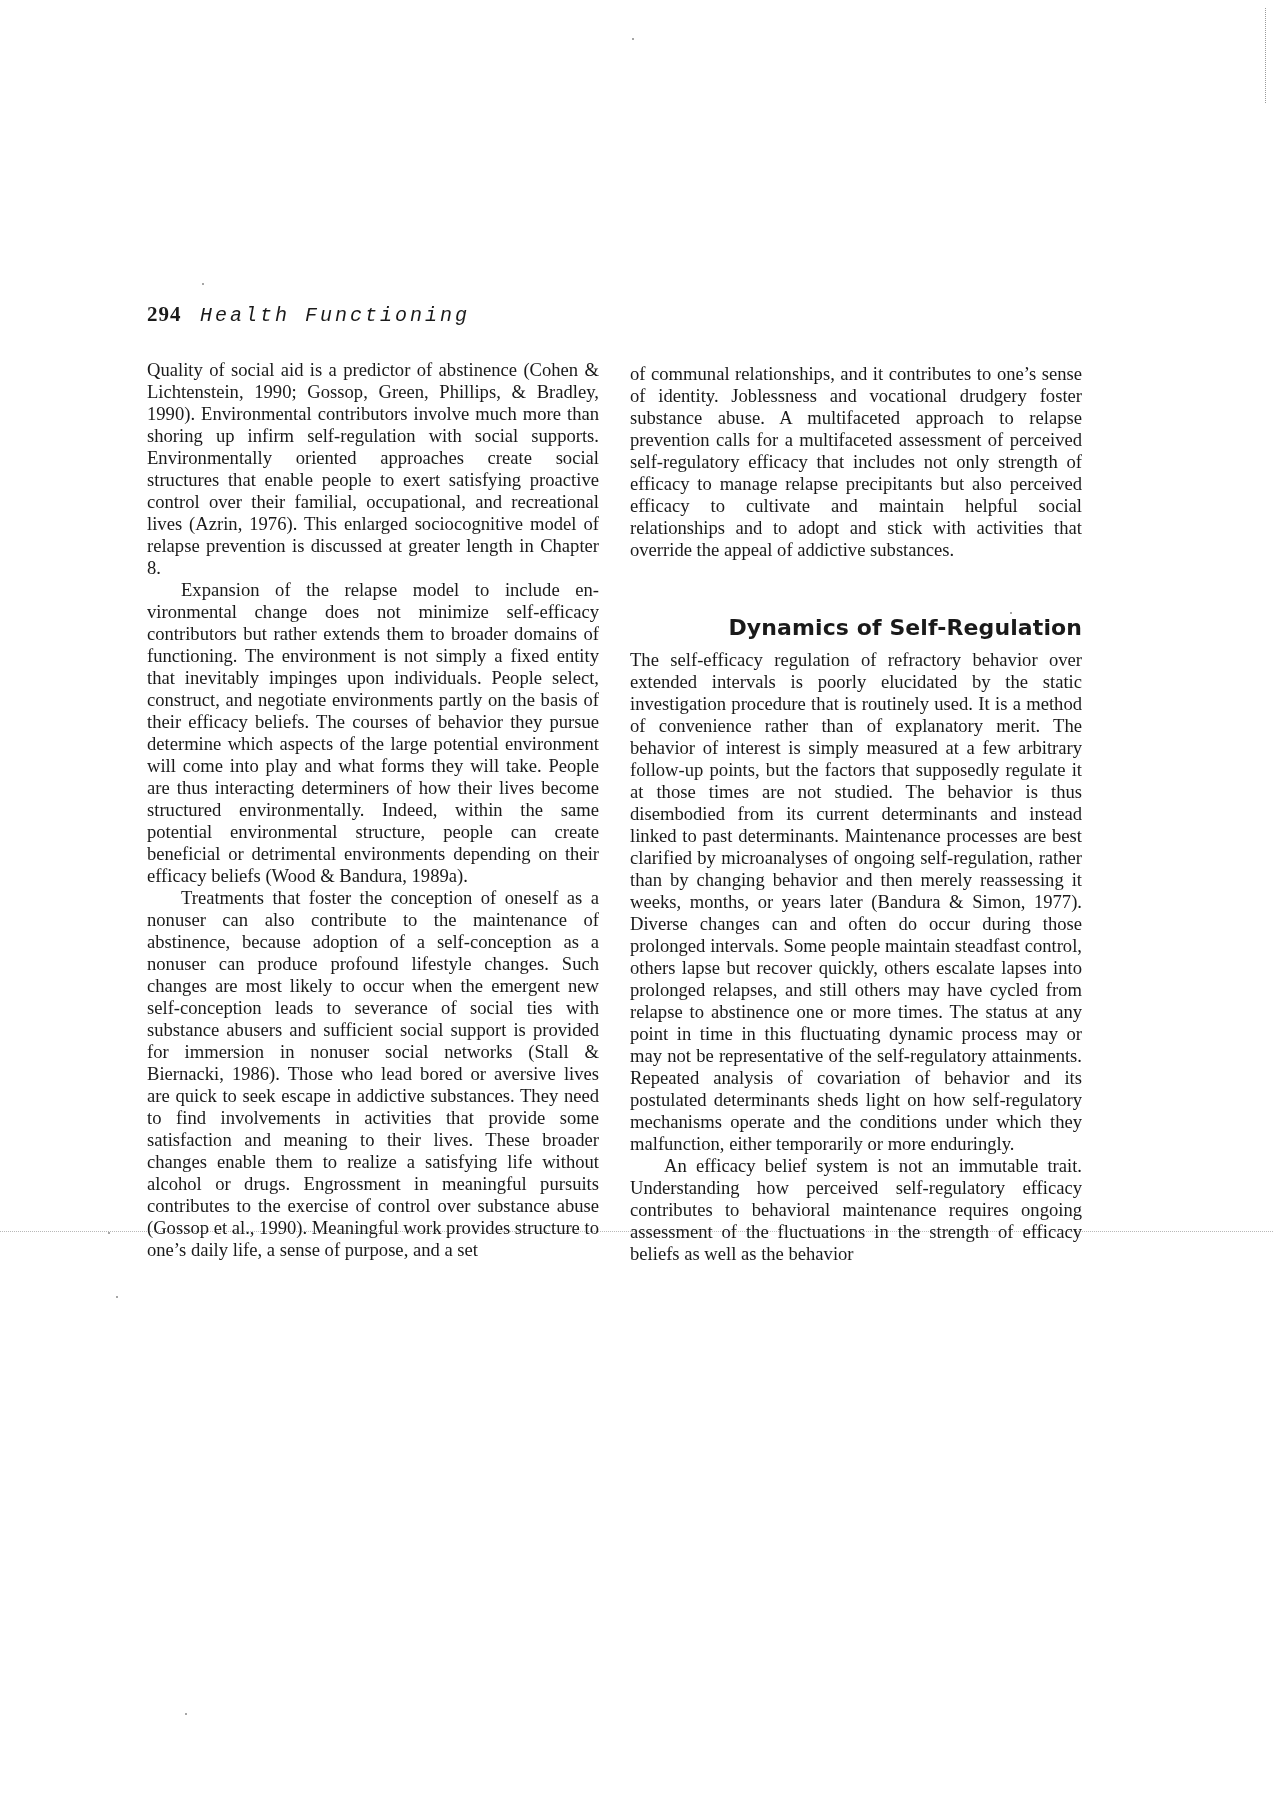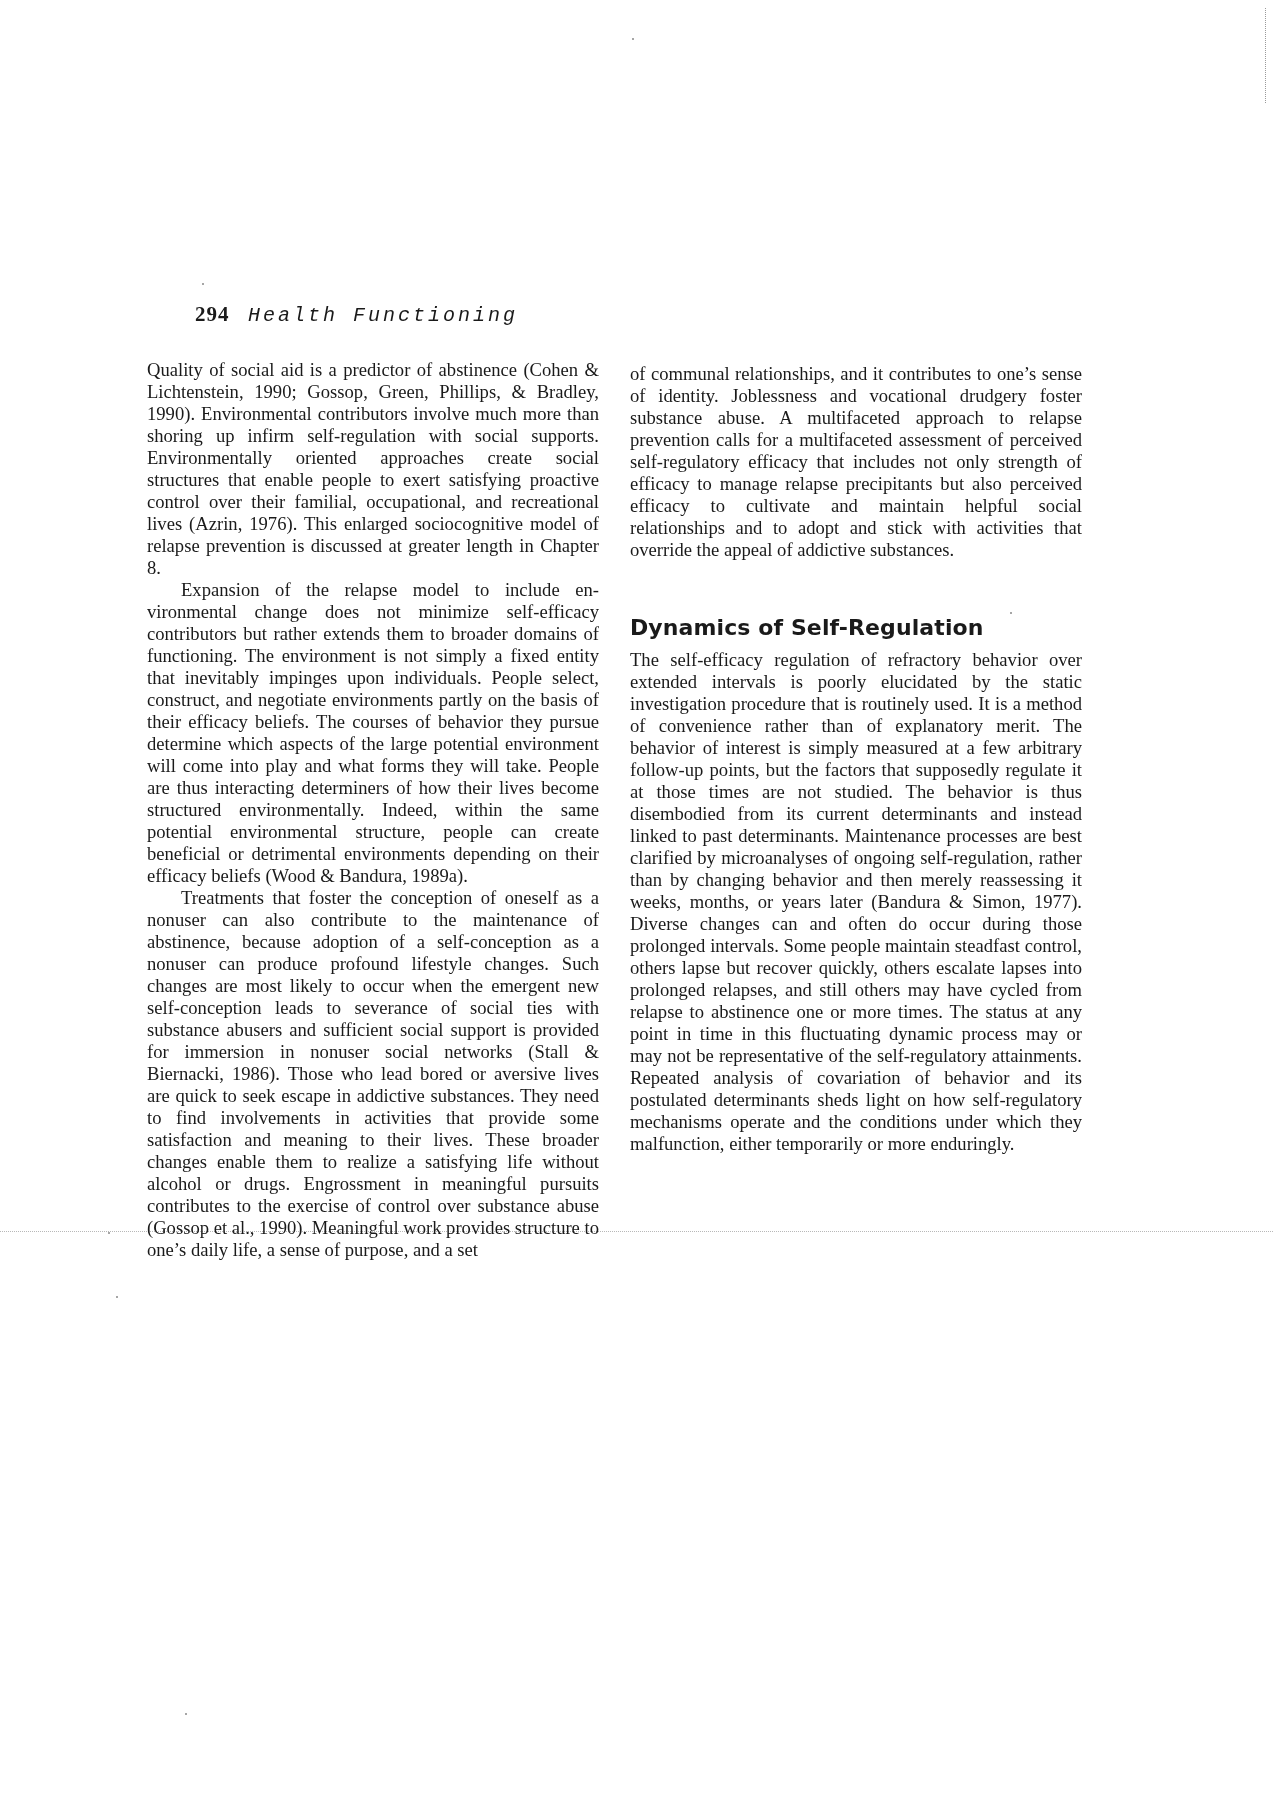--- a/index.html
+++ b/index.html
@@ -14,21 +14,20 @@
       overflow: hidden;
       font-family: "Liberation Serif", "DejaVu Serif", serif;
       color: #1a1a1a;
     }
     .page-header {
       position: absolute;
       left: 147px;
       top: 302px;
       display: flex;
       align-items: baseline;
-      margin-left: 48px;
     }
     .page-number {
       font-family: "Liberation Serif", serif;
       font-weight: bold;
       font-size: 21px;
       letter-spacing: 1px;
       width: 53px;
     }
     .running-head {
       font-family: Liberation Mono, monospace;
@@ -50,21 +49,21 @@
     .column p {
       margin: 0;
     }
     .column p.indent {
       text-indent: 34px;
     }
     .section-heading {
       font-family: "DejaVu Sans", "Liberation Sans", sans-serif;
       font-weight: bold;
       font-size: 22px;
-      text-align: left;
+      text-align: right;
       margin: 56px 0 10px 0;
       letter-spacing: 0.1px;
     }
     .scan-line {
       position: absolute;
       left: 0;
       width: 1273px;
       top: 1231px;
       height: 0;
       border-top: 1px dotted #b8b8b8;
@@ -105,13 +104,14 @@
 <div class="column col-left">
   <p>Quality of social aid is a predictor of abstinence (Cohen &amp; Lichtenstein, 1990; Gossop, Green, Phillips, &amp; Bradley, 1990). Environmental contrib­utors involve much more than shoring up infirm self-regulation with social supports. Environmen­tally oriented approaches create social structures that enable people to exert satisfying proactive con­trol over their familial, occupational, and recre­ational lives (Azrin, 1976). This enlarged sociocog­nitive model of relapse prevention is discussed at greater length in Chapter 8.</p>
   <p class="indent">Expansion of the relapse model to include en­vironmental change does not minimize self-efficacy contributors but rather extends them to broader do­mains of functioning. The environment is not sim­ply a fixed entity that inevitably impinges upon in­dividuals. People select, construct, and negotiate environments partly on the basis of their efficacy beliefs. The courses of behavior they pursue deter­mine which aspects of the large potential environ­ment will come into play and what forms they will take. People are thus interacting determiners of how their lives become structured environmentally. Indeed, within the same potential environmental structure, people can create beneficial or detrimen­tal environments depending on their efficacy be­liefs (Wood &amp; Bandura, 1989a).</p>
   <p class="indent">Treatments that foster the conception of one­self as a nonuser can also contribute to the mainte­nance of abstinence, because adoption of a self-conception as a nonuser can produce profound lifestyle changes. Such changes are most likely to occur when the emergent new self-conception leads to severance of social ties with substance abusers and sufficient social support is provided for immersion in nonuser social networks (Stall &amp; Biernacki, 1986). Those who lead bored or aversive lives are quick to seek escape in addictive sub­stances. They need to find involvements in activi­ties that provide some satisfaction and meaning to their lives. These broader changes enable them to realize a satisfying life without alcohol or drugs. Engrossment in meaningful pursuits contributes to the exercise of control over substance abuse (Gos­sop et al., 1990). Meaningful work provides struc­ture to one’s daily life, a sense of purpose, and a set</p>
 </div>
 
 <div class="column col-right">
   <p>of communal relationships, and it contributes to one’s sense of identity. Joblessness and vocational drudgery foster substance abuse. A multifaceted ap­proach to relapse prevention calls for a multifaceted assessment of perceived self-regulatory efficacy that includes not only strength of efficacy to manage re­lapse precipitants but also perceived efficacy to cul­tivate and maintain helpful social relationships and to adopt and stick with activities that override the appeal of addictive substances.</p>
   <h2 class="section-heading">Dynamics of Self-Regulation</h2>
   <p>The self-efficacy regulation of refractory behavior over extended intervals is poorly elucidated by the static investigation procedure that is routinely used. It is a method of convenience rather than of ex­planatory merit. The behavior of interest is simply measured at a few arbitrary follow-up points, but the factors that supposedly regulate it at those times are not studied. The behavior is thus disembodied from its current determinants and instead linked to past determinants. Maintenance processes are best clarified by microanalyses of ongoing self-regula­tion, rather than by changing behavior and then merely reassessing it weeks, months, or years later (Bandura &amp; Simon, 1977). Diverse changes can and often do occur during those prolonged inter­vals. Some people maintain steadfast control, oth­ers lapse but recover quickly, others escalate lapses into prolonged relapses, and still others may have cycled from relapse to abstinence one or more times. The status at any point in time in this fluctu­ating dynamic process may or may not be represen­tative of the self-regulatory attainments. Repeated analysis of covariation of behavior and its postulated determinants sheds light on how self-regulatory mechanisms operate and the conditions under which they malfunction, either temporarily or more enduringly.</p>
+  <p class="indent">An efficacy belief system is not an immutable trait. Understanding how perceived self-regulatory efficacy contributes to behavioral maintenance re­quires ongoing assessment of the fluctuations in the strength of efficacy beliefs as well as the behavior</p>
 </div>
 
 </body></html>

